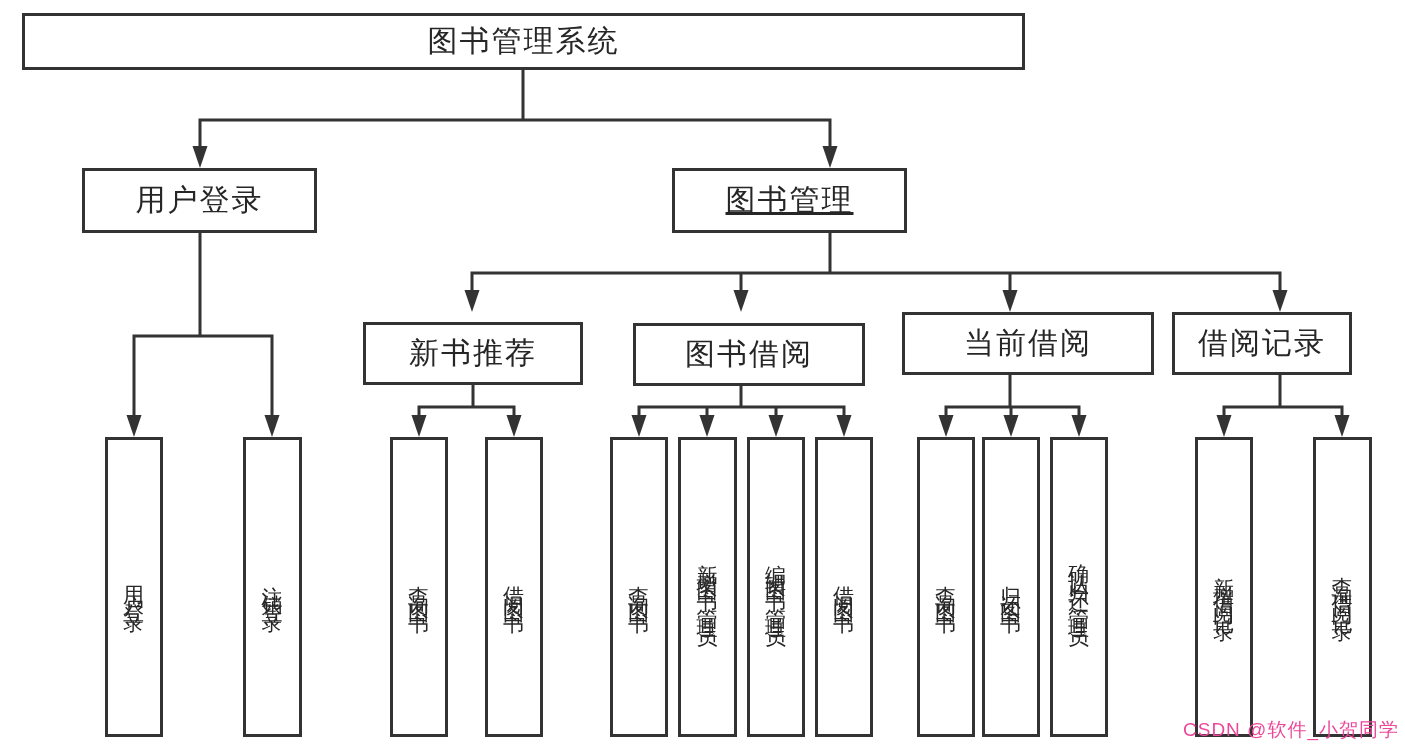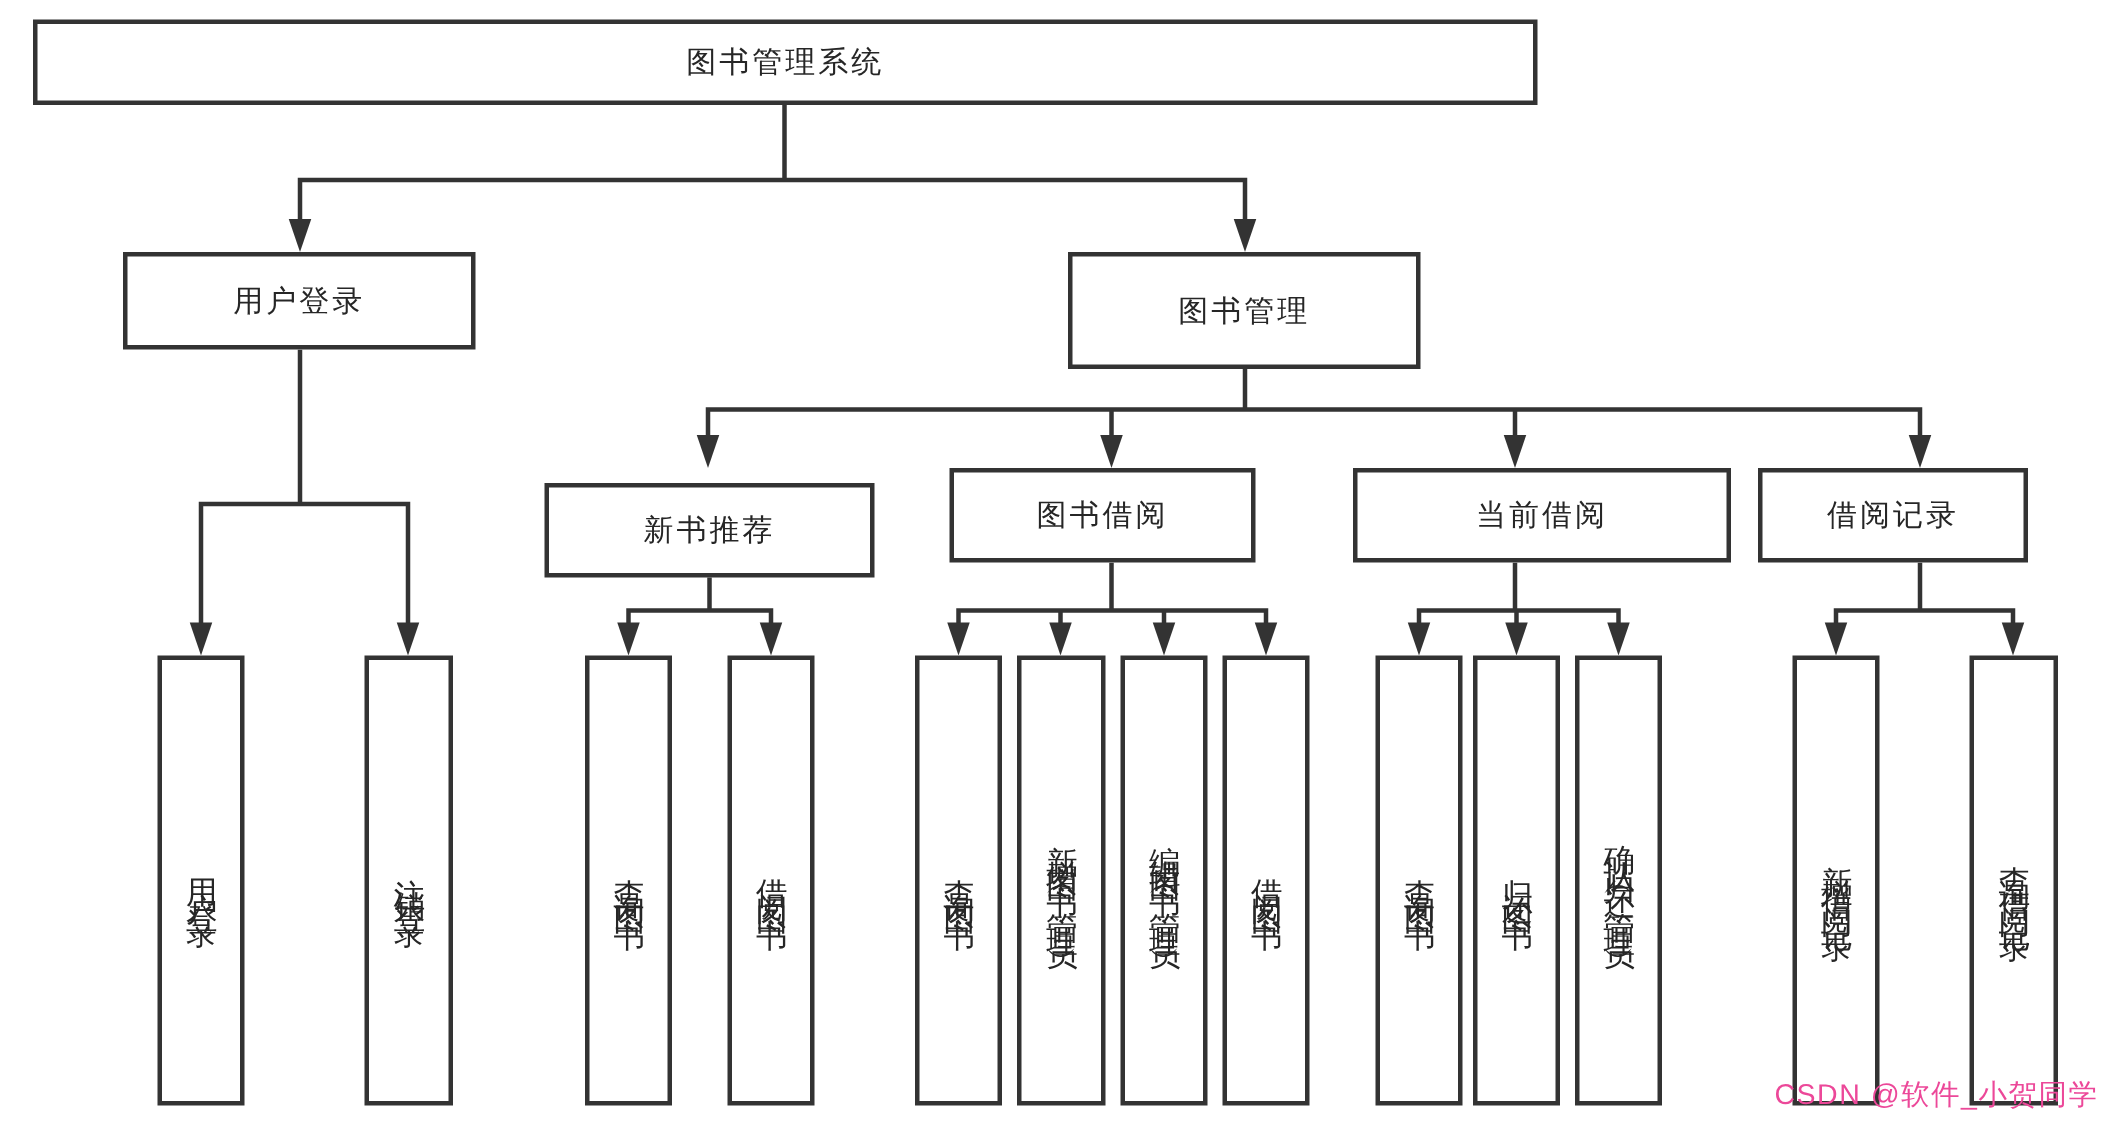--- a/index.html
+++ b/index.html
@@ -24,21 +24,21 @@
   .box {
     position: absolute;
     box-sizing: border-box;
     background: #ffffff;
     border: 3px solid #333333;
     display: flex;
     align-items: center;
     justify-content: center;
     color: #262626;
     z-index: 2;
-    font-size: 20px;
+    font-size: 30px;
     letter-spacing: 2px;
     white-space: nowrap;
   }
   .vbox {
     writing-mode: vertical-rl;
     font-size: 21px;
     letter-spacing: 9px;
     line-height: 1;
     white-space: normal;
   }
@@ -94,24 +94,24 @@
       <polygon points="1003.5,415 1018.5,415 1011,437"></polygon>
       <polygon points="1071.5,415 1086.5,415 1079,437"></polygon>
       <polygon points="1216.5,415 1231.5,415 1224,437"></polygon>
       <polygon points="1334.5,415 1349.5,415 1342,437"></polygon>
     </g>
   </svg>
 
   <div class="box" style="left:22px; top:13px; width:1003px; height:57px;">图书管理系统</div>
 
   <div class="box" style="left:82px; top:168px; width:235px; height:65px;">用户登录</div>
-  <div class="box" style="left:712px; top:168px; width:235px; height:78px;">图书管理</div>
+  <div class="box" style="left:672px; top:168px; width:235px; height:65px;text-decoration:underline;">图书管理</div>
 
   <div class="box" style="left:363px; top:322px; width:220px; height:63px;">新书推荐</div>
-  <div class="box" style="left:633px; top:312px; width:204px; height:63px;">图书借阅</div>
+  <div class="box" style="left:633px; top:323px; width:232px; height:63px;">图书借阅</div>
   <div class="box" style="left:902px; top:312px; width:252px; height:63px;">当前借阅</div>
   <div class="box" style="left:1172px; top:312px; width:180px; height:63px;">借阅记录</div>
 
   <div class="box vbox" style="left:105px; top:437px; width:58px; height:300px;">用户登录</div>
   <div class="box vbox" style="left:243px; top:437px; width:59px; height:300px;">注销登录</div>
 
   <div class="box vbox" style="left:390px; top:437px; width:58px; height:300px;">查询图书</div>
   <div class="box vbox" style="left:485px; top:437px; width:58px; height:300px;">借阅图书</div>
 
   <div class="box vbox" style="left:610px; top:437px; width:58px; height:300px;">查询图书</div>

